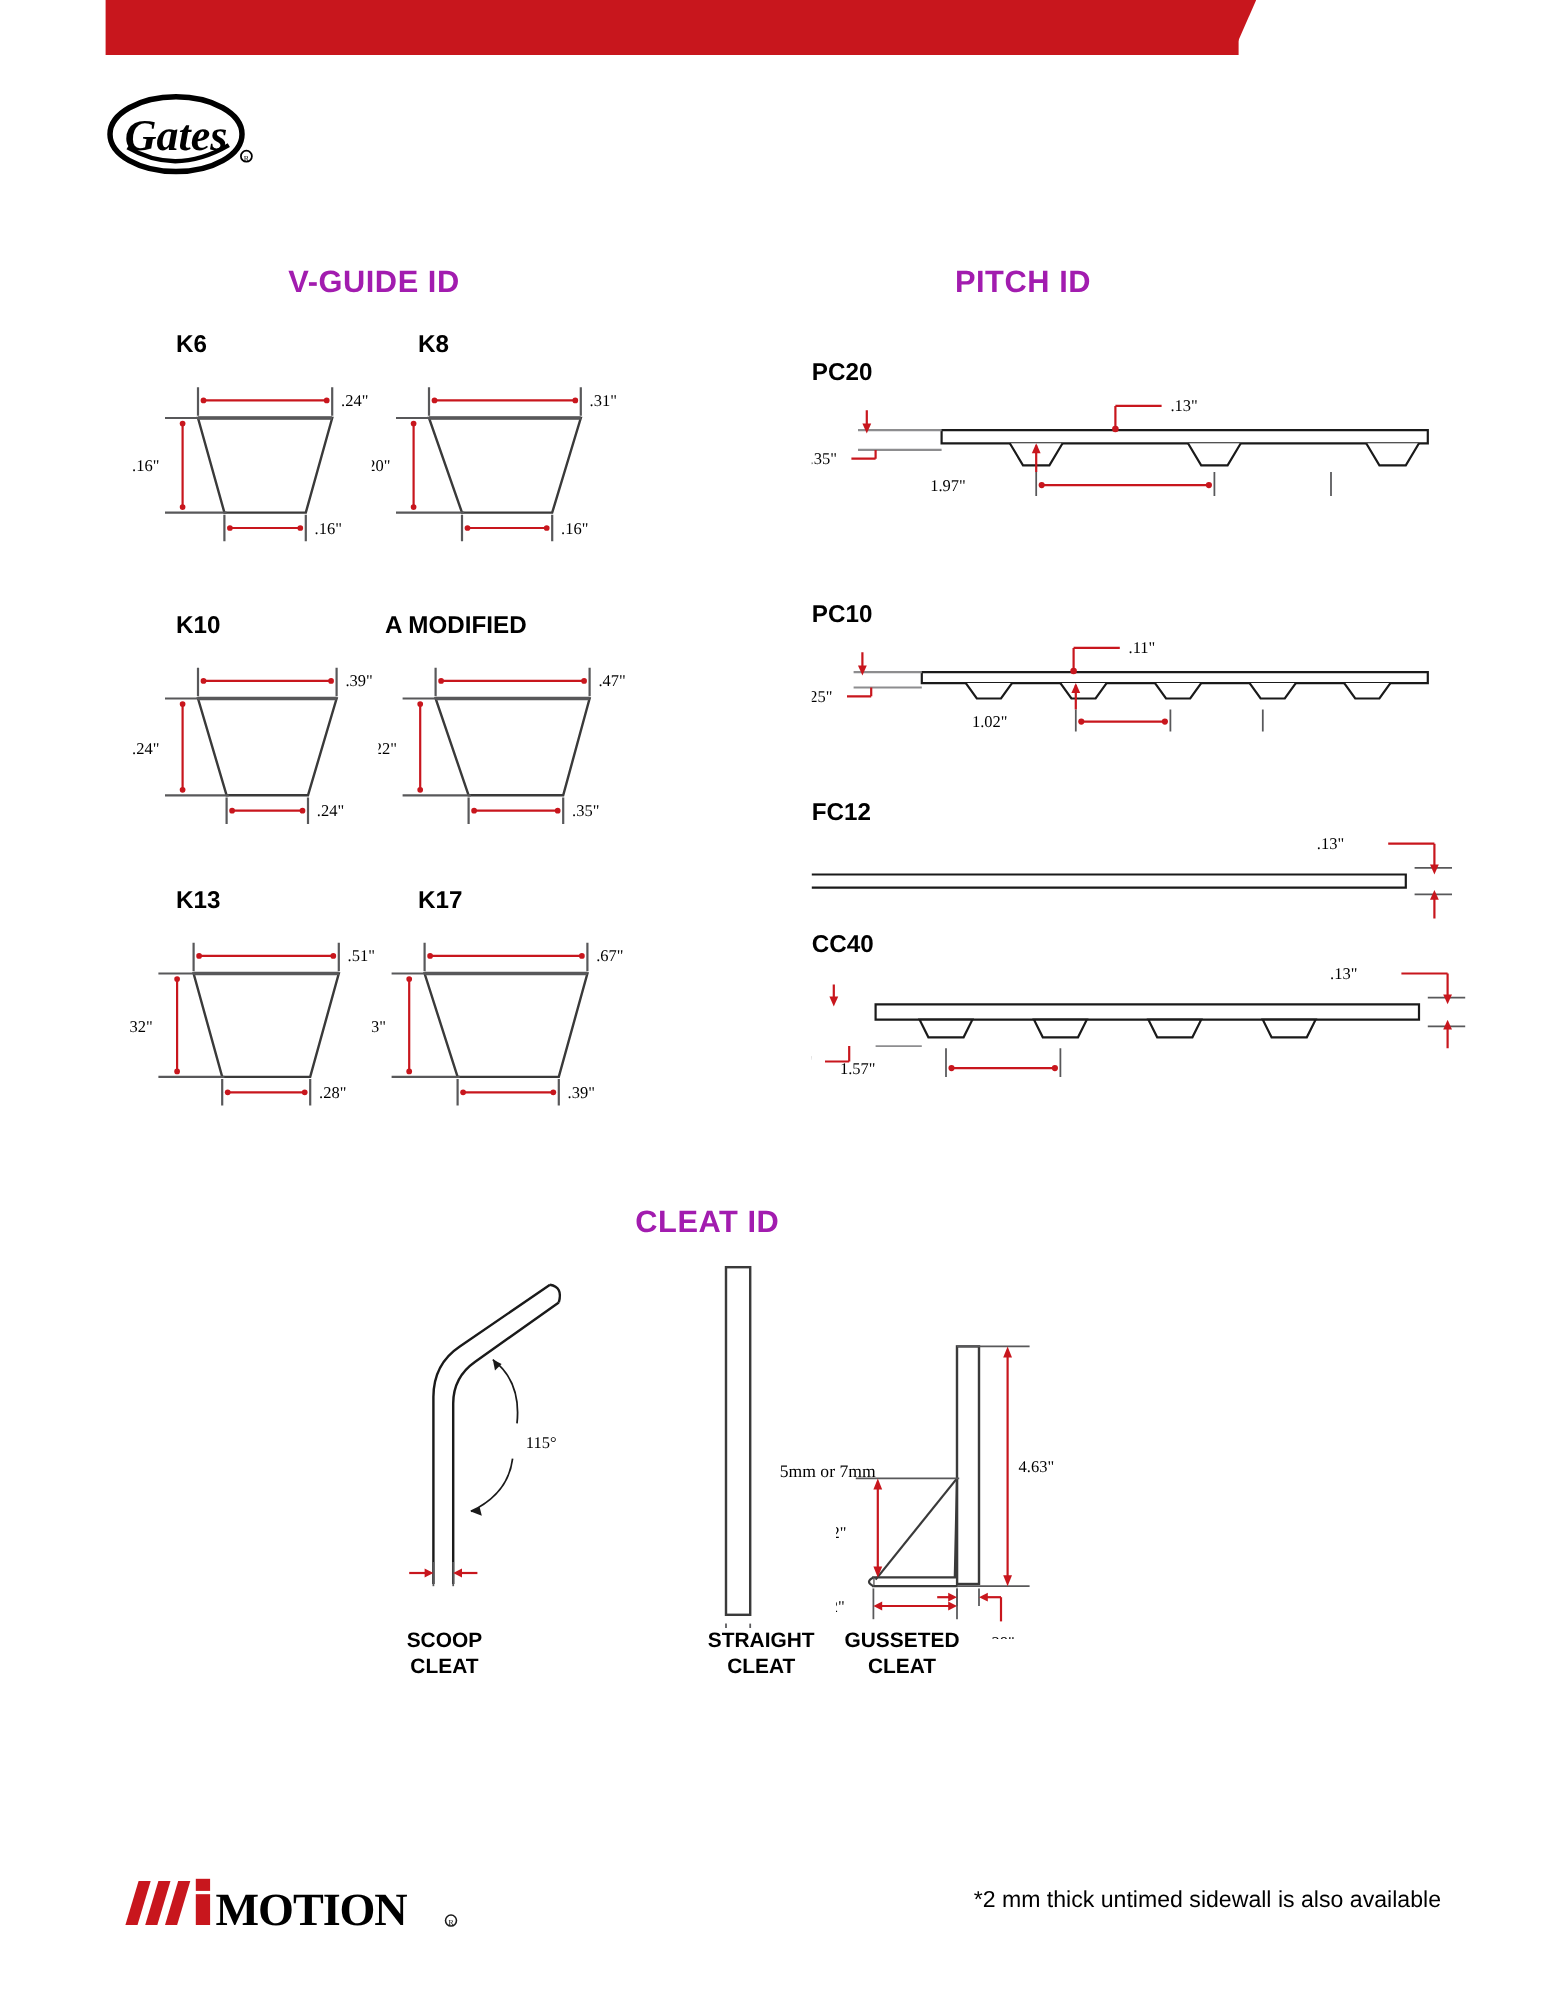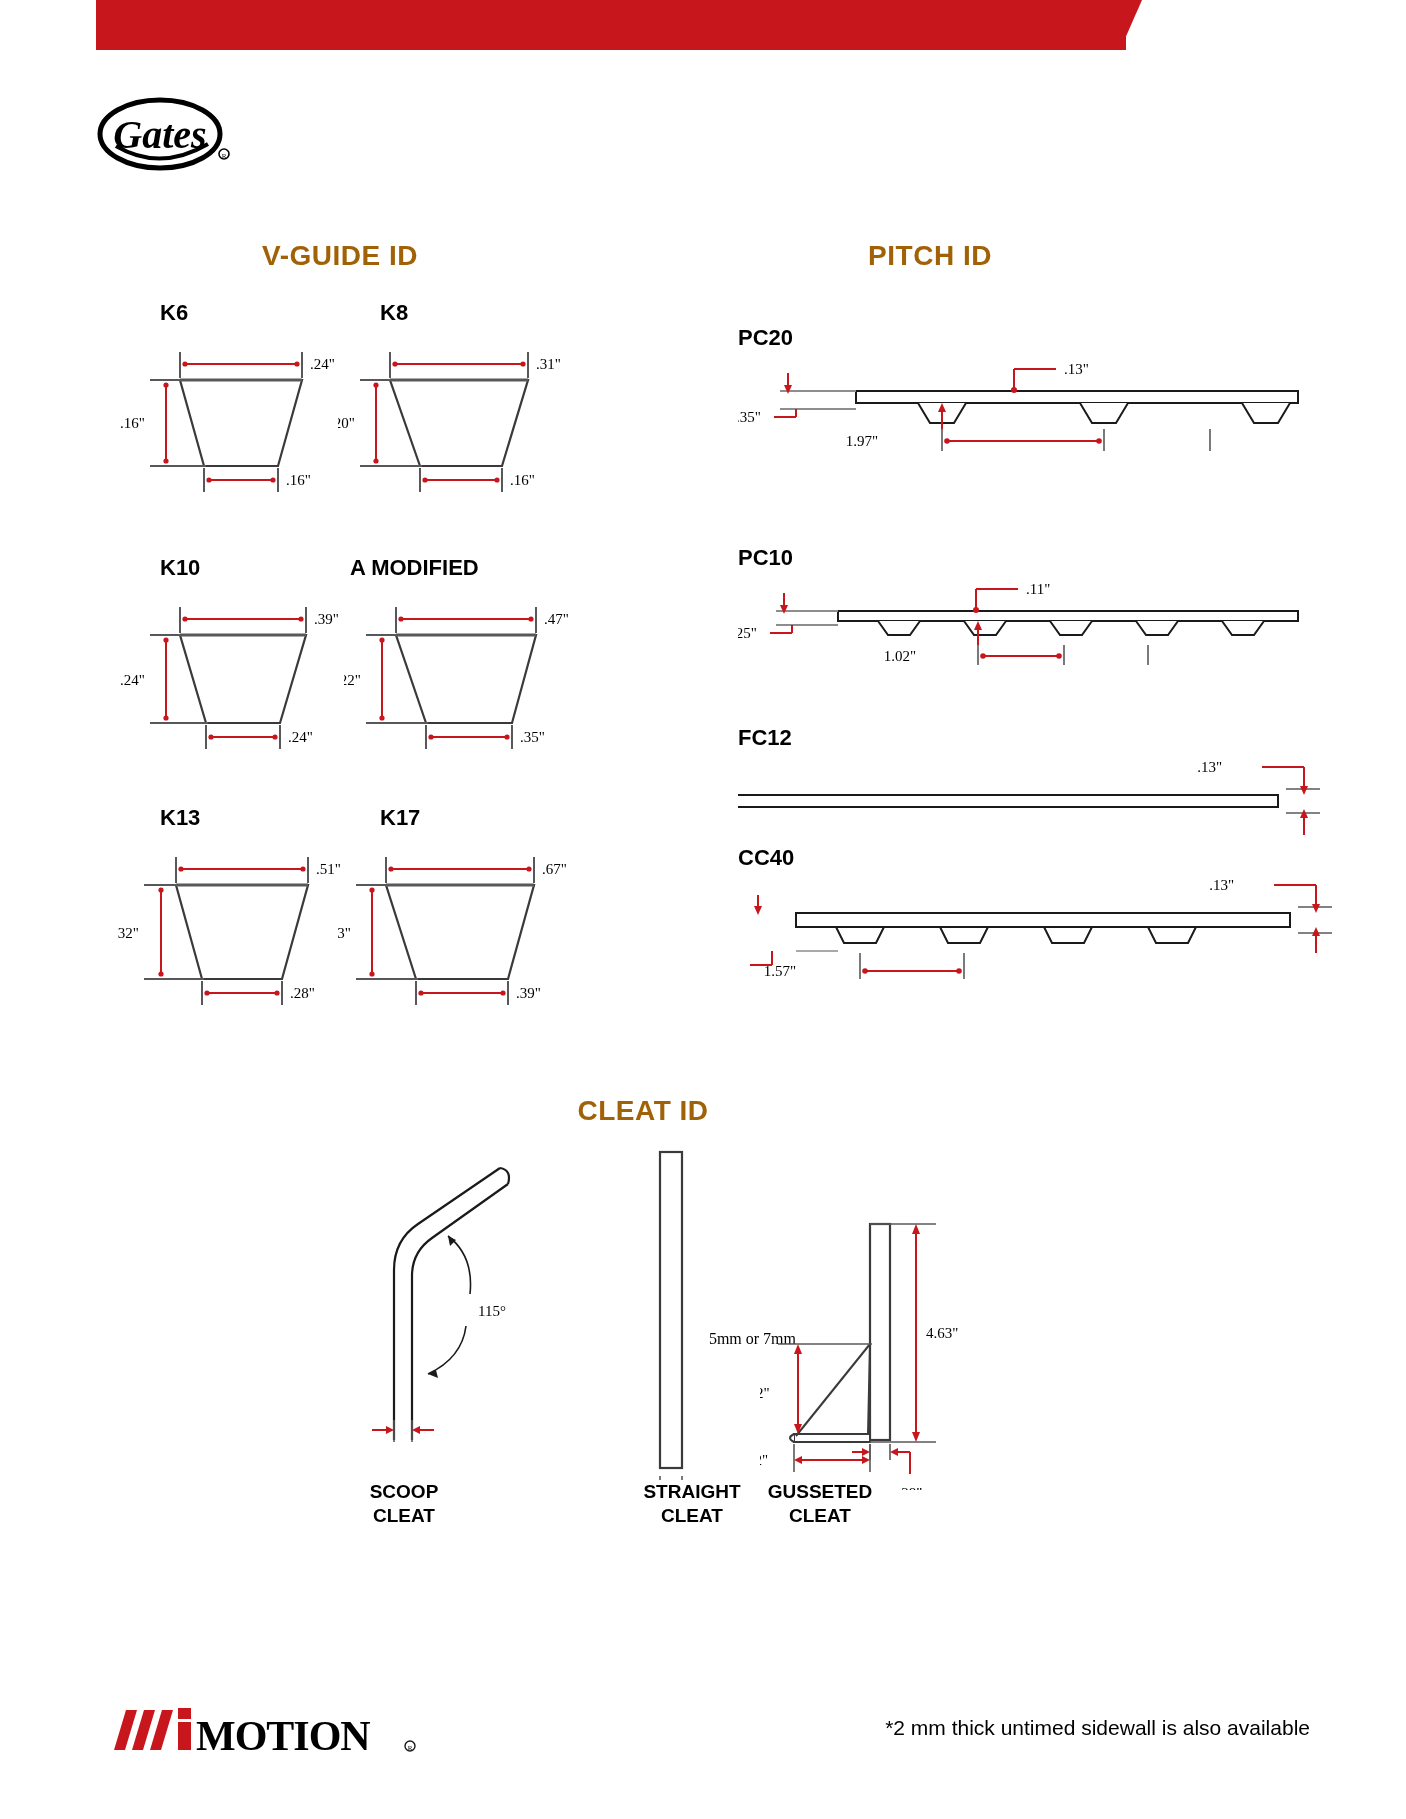--- a/index.html
+++ b/index.html
@@ -17,32 +17,32 @@
     background: #c8161d;
   }
   .topbar-skew {
     position: absolute; left: 1120px; top: 0; width: 22px; height: 50px;
     background: #c8161d;
     clip-path: polygon(0 0, 100% 0, 0 100%);
   }
 
   
   .header { position: absolute; left: 96px; top: 78px; width: 1100px; height: 90px; }
-  .gates-logo { position: absolute; left: 0; top: 16px; width: 140px; height: 82px; }
+  .gates-logo { position: absolute; left: 0; top: 4px; width: 140px; height: 82px; }
   .doc-title {
     position: absolute; left: 168px; top: 14px;
     font-size: 47px; font-weight: bold; letter-spacing: -0.5px;
     font-family: "Liberation Sans", sans-serif;
     color: #000;
   }
 
   
   .sec-title {
     position: absolute;
-    font-size: 28px; font-weight: bold; letter-spacing: 0.5px; color: #a16207;
+    font-size: 28px; font-weight: bold; letter-spacing: 0.5px; color: #a21caf;
     text-align: center;
   }
 
   
   .vcell { position: absolute; width: 215px; height: 200px; }
   .vcell .vname {
     position: absolute; left: 42px; top: 0;
     font-size: 22px; font-weight: bold; color: #000; text-align: right;
   }
   .vcell svg { position: absolute; left: 0; top: 26px; }

